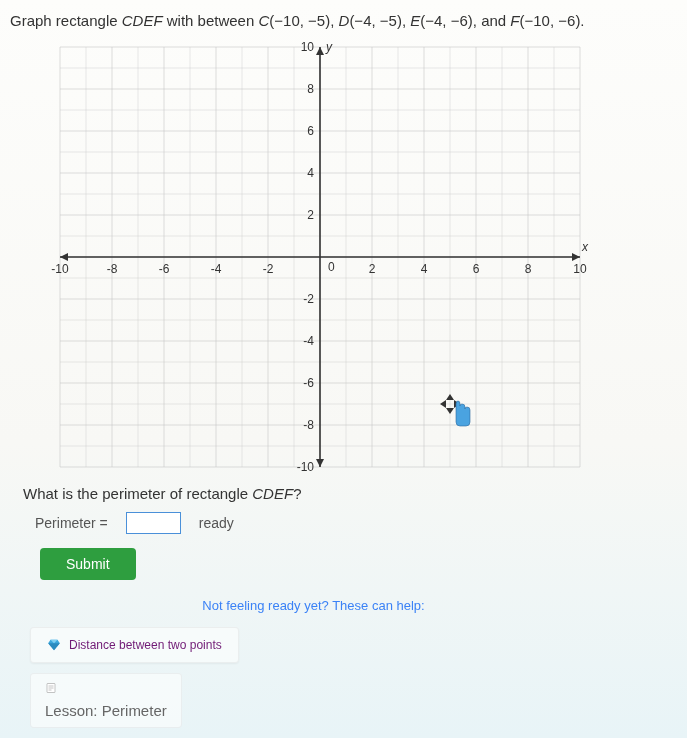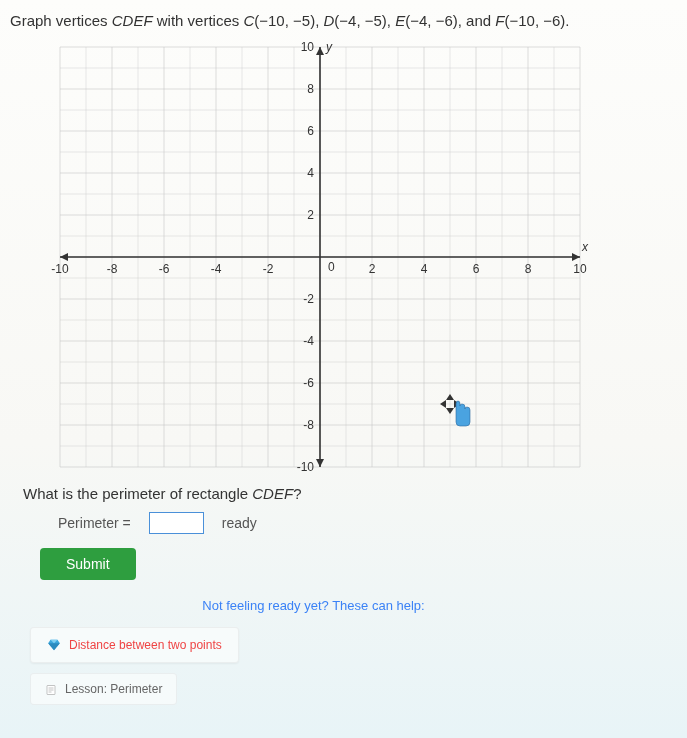--- a/index.html
+++ b/index.html
@@ -23,21 +23,21 @@
   }
   svg.grid { display: block; }
   .question {
     font-size: 15px;
     margin: 6px 0 10px 13px;
   }
   .answer-row {
     display: flex;
     align-items: center;
     gap: 18px;
-    margin-left: 48px;
+    margin-left: 25px;
     font-size: 14px;
     color: #555;
   }
   .answer-row input {
     width: 55px;
     height: 22px;
     border: 1px solid #4a90d9;
     background: #fff;
     padding: 2px 4px;
     font-size: 13px;
@@ -75,48 +75,49 @@
   }
   .help-card {
     background: rgba(255,255,255,0.55);
     border: 1px solid rgba(0,0,0,0.05);
     border-radius: 4px;
     padding: 10px 16px;
     display: flex;
     align-items: center;
     gap: 8px;
     font-size: 12px;
-    color: #ef4444;
+    color: #701a75;
     cursor: pointer;
     box-shadow: 0 1px 2px rgba(0,0,0,0.05);
   }
   .gem-icon { width: 14px; height: 14px; flex-shrink: 0; }
   .lesson-card {
     margin-top: 10px;
     margin-left: 20px;
     background: rgba(255,255,255,0.55);
     border: 1px solid rgba(0,0,0,0.05);
     border-radius: 4px;
     padding: 8px 14px;
     display: inline-flex;
-    align-items: flex-end;
+    align-items: flex-start;
     gap: 8px;
-    font-size: 12px;
+    font-size: 15px;
     color: #666;
     cursor: pointer;
+    flex-direction: column;
   }
   .page-icon { width: 12px; height: 12px; flex-shrink: 0; }
 </style>
 </head>
 <body>
 
 
 
 <div class="problem-text">
-  <span>Graph vertices </span><i>CDEF</i><span> with vertices </span><i>C</i>(−10, −5), <i>D</i>(−4, −5), <i>E</i>(−4, −6), and <i>F</i>(−10, −6).
+  <span>Graph rectangle </span><i>CDEF</i><span> with between </span><i>C</i>(−10, −5), <i>D</i>(−4, −5), <i>E</i>(−4, −6), and <i>F</i>(−10, −6).
 </div>
 
 <div class="graph-wrap">
   <svg class="grid" width="560" height="440" viewBox="0 0 560 440">
     <g id="grid-group">
         <line x1="20" y1="430" x2="20" y2="10" stroke="#c8c8c8" stroke-width="0.6"></line>
         <line x1="46" y1="430" x2="46" y2="10" stroke="#c8c8c8" stroke-width="0.4"></line>
         <line x1="72" y1="430" x2="72" y2="10" stroke="#c8c8c8" stroke-width="0.6"></line>
         <line x1="98" y1="430" x2="98" y2="10" stroke="#c8c8c8" stroke-width="0.4"></line>
         <line x1="124" y1="430" x2="124" y2="10" stroke="#c8c8c8" stroke-width="0.6"></line>

